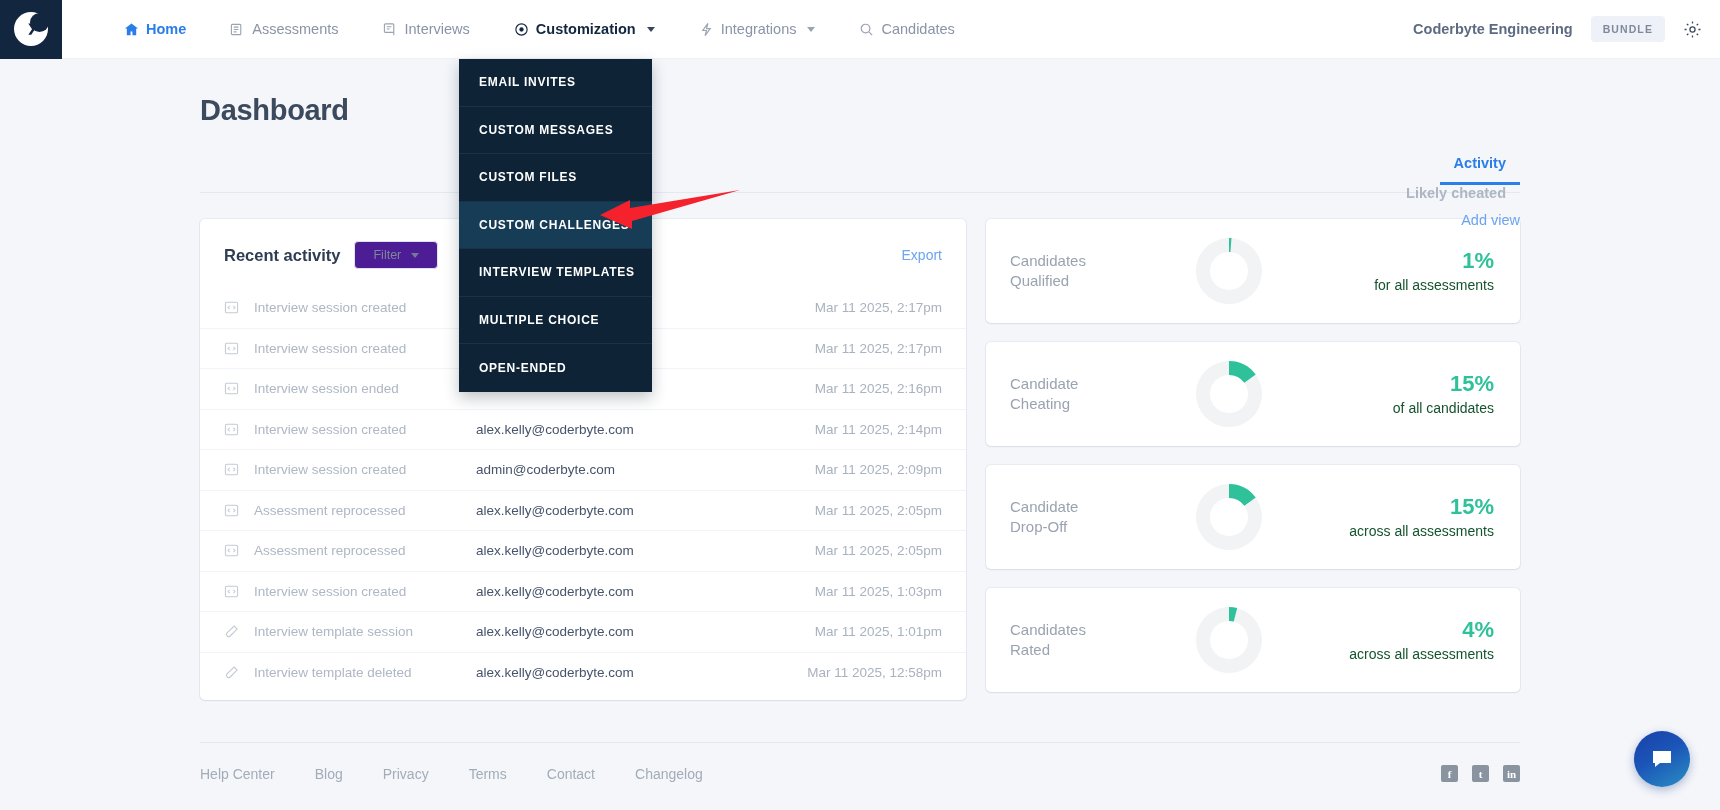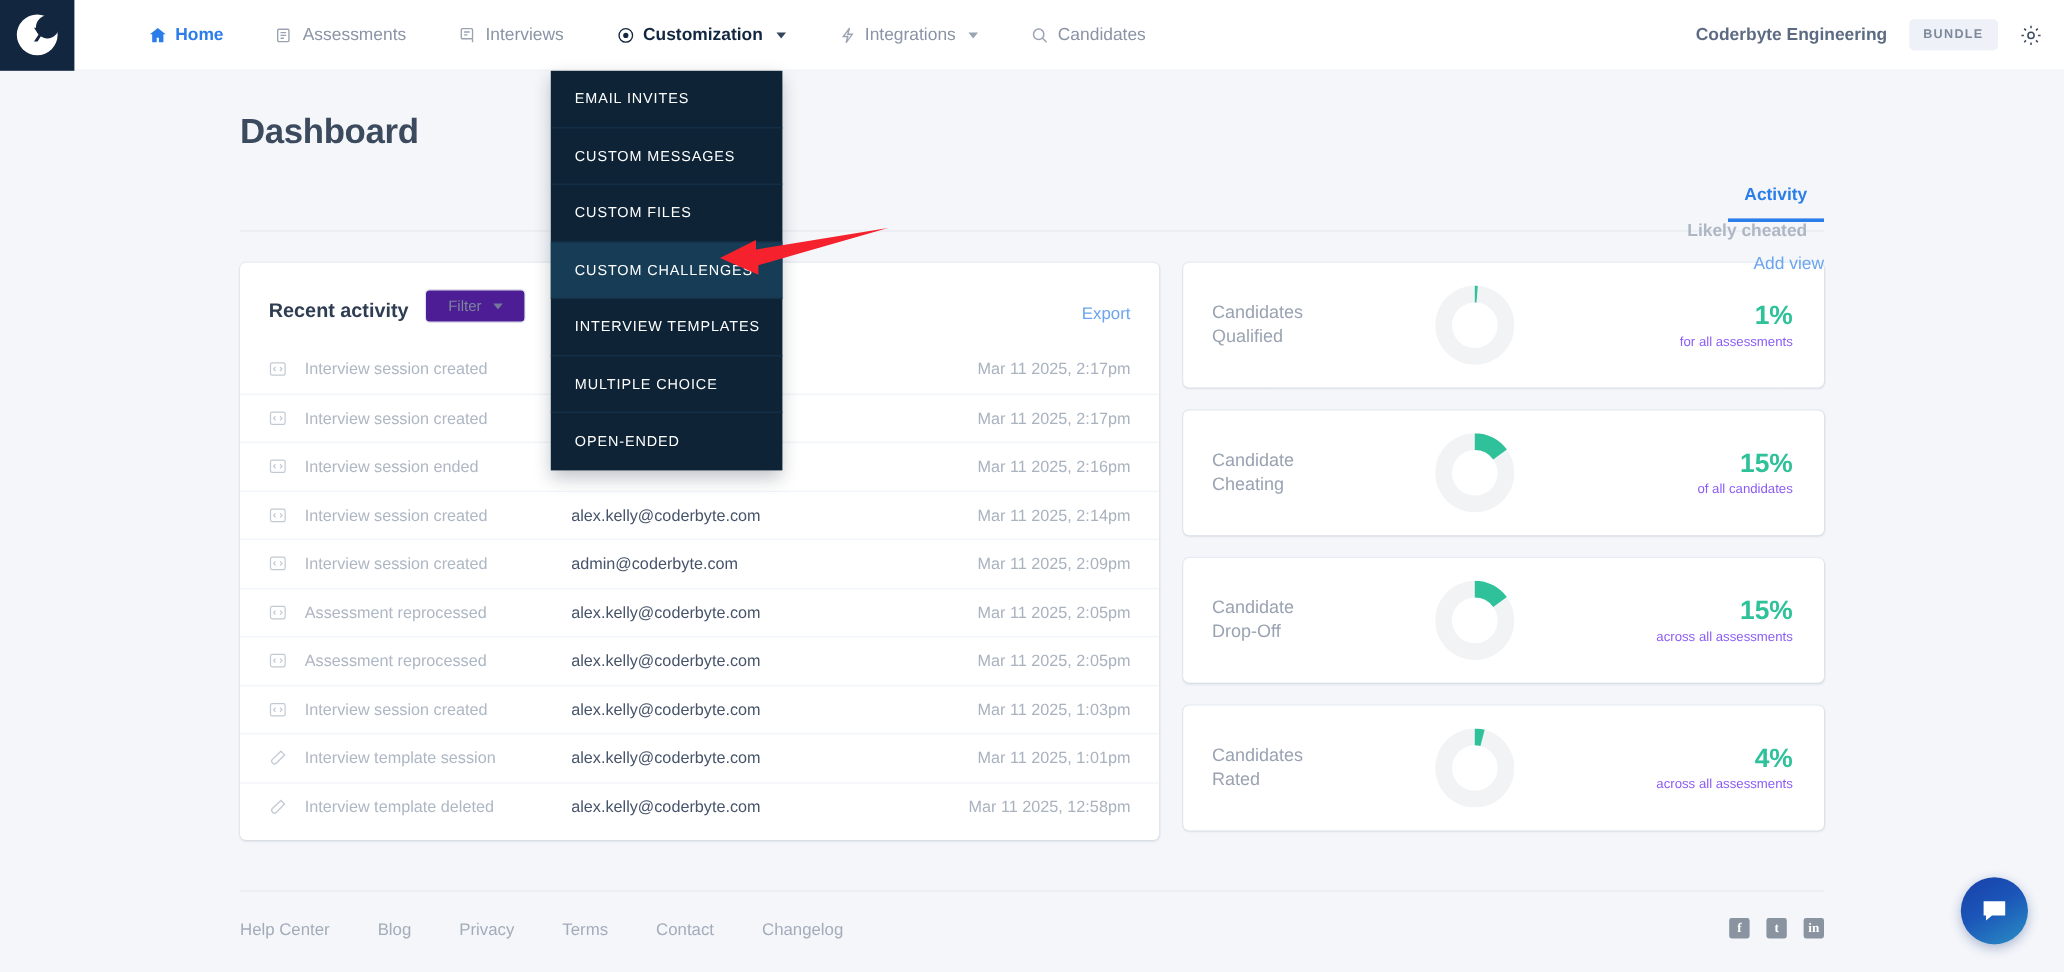--- a/index.html
+++ b/index.html
@@ -86,21 +86,21 @@
 
   .content { display: flex; gap: 20px; margin-top: 26px; align-items: flex-start; }
 
   
   .activity-card {
     flex: 0 0 766px; background: #fff; border-radius: 5px;
     box-shadow: 0 1px 2px rgba(23,43,77,.07), 0 0 0 1px rgba(228,233,240,.85);
     padding: 0 0 8px 0;
   }
   .activity-head {
-    display: flex; align-items: flex-end; padding: 22px 24px 18px 24px;
+    display: flex; align-items: center; padding: 22px 24px 18px 24px;
   }
   .activity-title { font-size: 16.5px; color: #2f3d52; font-weight: bold; }
   .filter-btn {
     margin-left: 14px; border: 1px solid #dfe4ec; border-radius: 4px;
     font-size: 12.5px; color: #7c879a; padding: 6px 18px;
     display: inline-flex; align-items: center; gap: 6px; cursor: pointer;
     background: #4c1d95;
   }
   .export-link { margin-left: auto; color: #6ba4ef; font-size: 14px; cursor: pointer; }
 
@@ -118,21 +118,21 @@
   .stats { flex: 1; display: flex; flex-direction: column; gap: 19px; }
   .stat-card {
     background: #fff; border-radius: 5px; height: 104px;
     box-shadow: 0 1px 2px rgba(23,43,77,.07), 0 0 0 1px rgba(228,233,240,.85);
     display: flex; align-items: center; padding: 0 26px 0 24px;
   }
   .stat-label { font-size: 15px; color: #9aa3b1; line-height: 1.35; width: 180px; }
   .donut-wrap { width: 66px; height: 66px; position: relative; margin-left: 6px; }
   .stat-right { margin-left: auto; text-align: right; }
   .stat-pct { font-size: 22px; font-weight: bold; color: #2ec19a; line-height: 1.1; }
-  .stat-sub { font-size: 11px; color: #8b5cf6; margin-top: 3px; }
+  .stat-sub { font-size: 14px; color: #14532d; margin-top: 3px; }
 
   
   .footer {
     width: 1320px; margin: 42px auto 0 auto;
     border-top: 1px solid #e4e9f0; padding-top: 22px;
     display: flex; align-items: center;
   }
   .footer-links { display: flex; gap: 40px; }
   .footer-link { font-size: 14px; color: #a3acb9; cursor: pointer; }
   .socials { margin-left: auto; display: flex; gap: 14px; }
@@ -145,21 +145,21 @@
 
   
   .dropdown {
     position: absolute; left: 459px; top: 59px; width: 193px;
     background: #0e2336; z-index: 40;
     box-shadow: 0 6px 14px rgba(8,22,36,.25);
   }
   .dd-item {
     height: 47.5px; display: flex; align-items: center;
     padding: 0 20px; color: #ffffff; font-size: 12px;
-    letter-spacing: .75px; font-weight: normal; cursor: pointer;
+    letter-spacing: .75px; font-weight: bold; cursor: pointer;
     border-bottom: 1px solid #17324a; white-space: nowrap;
   }
   .dd-item.highlight { background: #173c56; }
   .dd-item:last-child { border-bottom: none; }
 
   
   .arrow-svg { position: absolute; left: 600px; top: 190px; z-index: 50; pointer-events: none; }
 
   
   .chat-fab {

